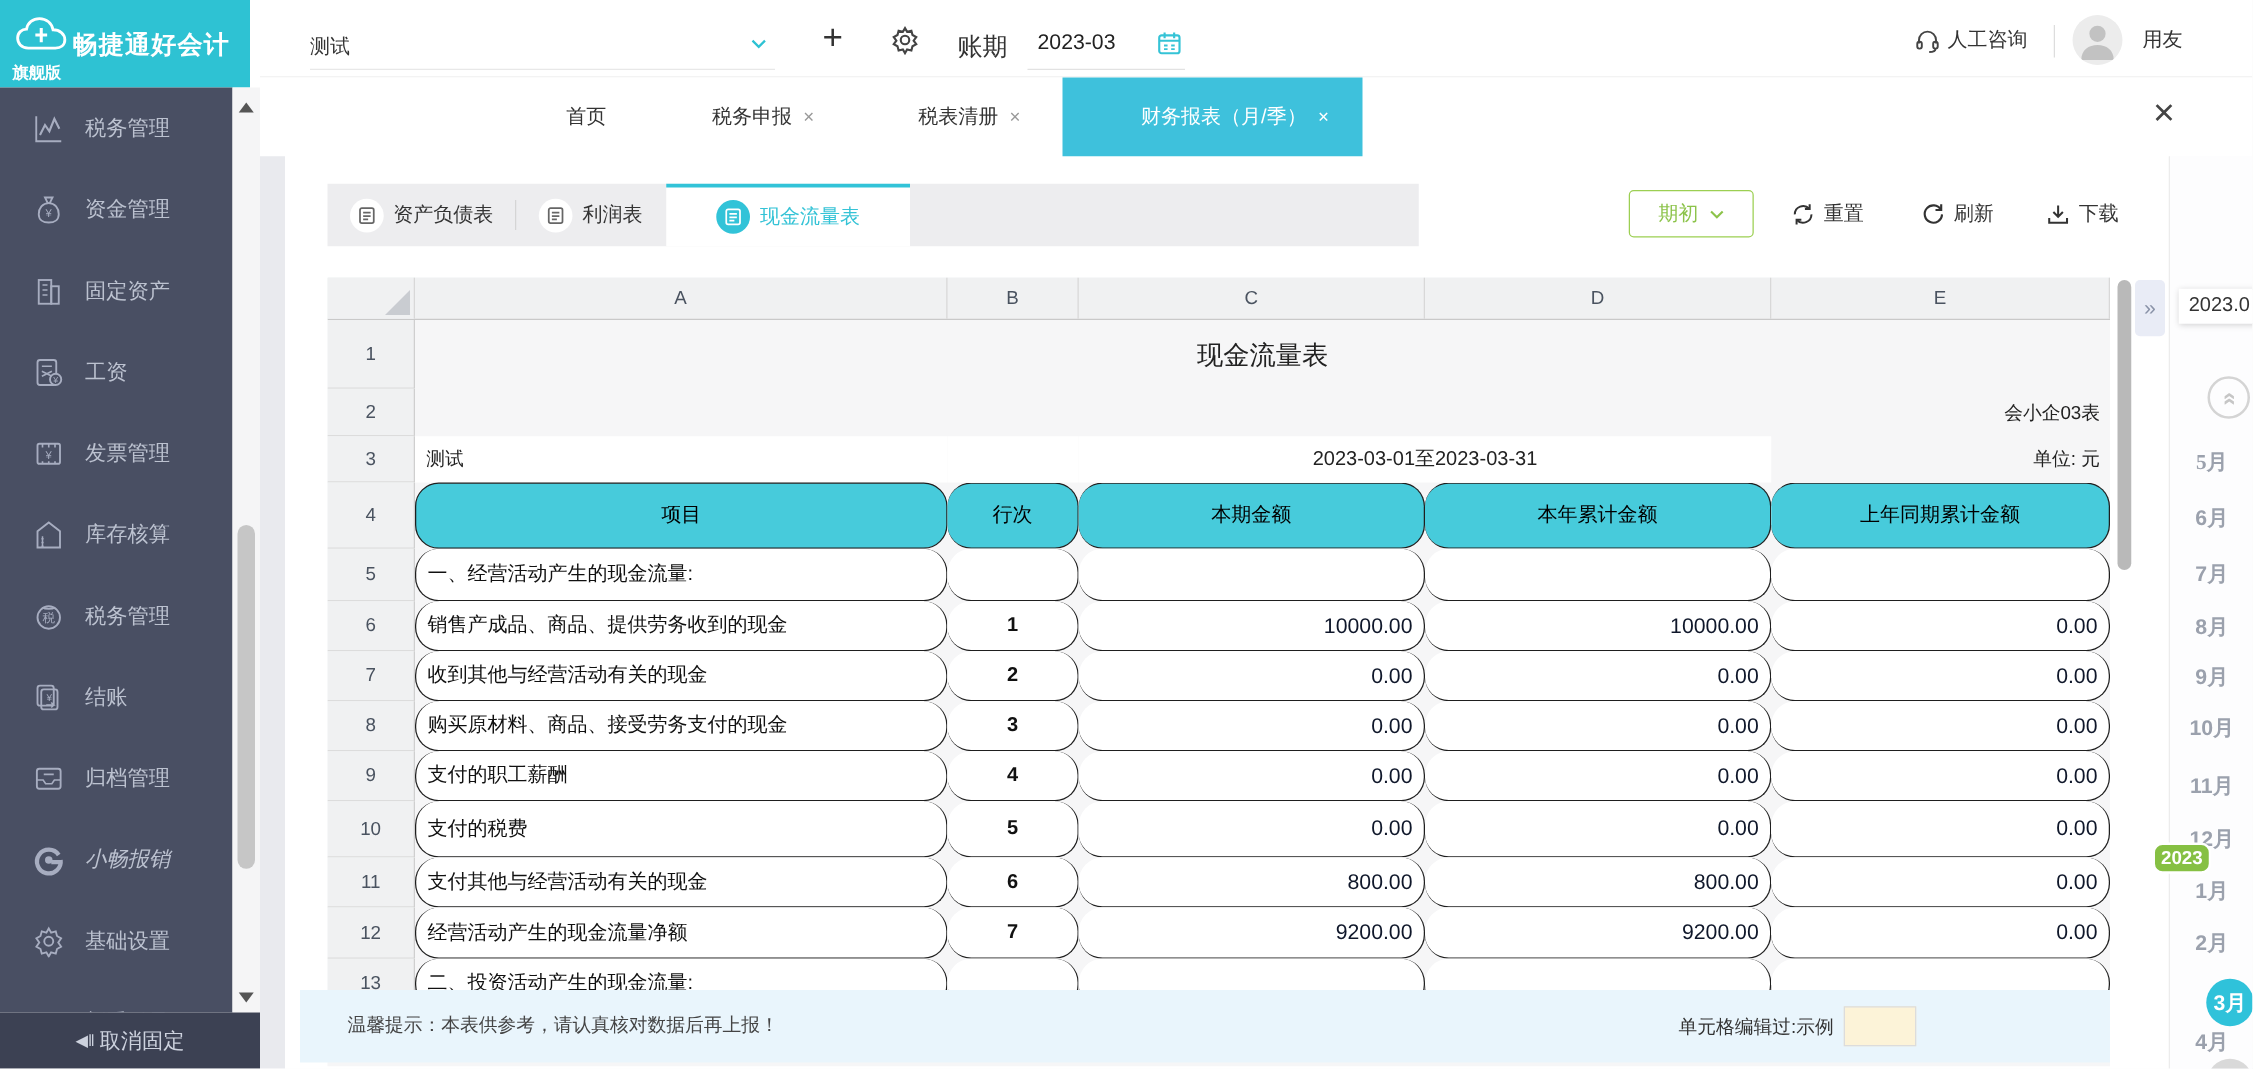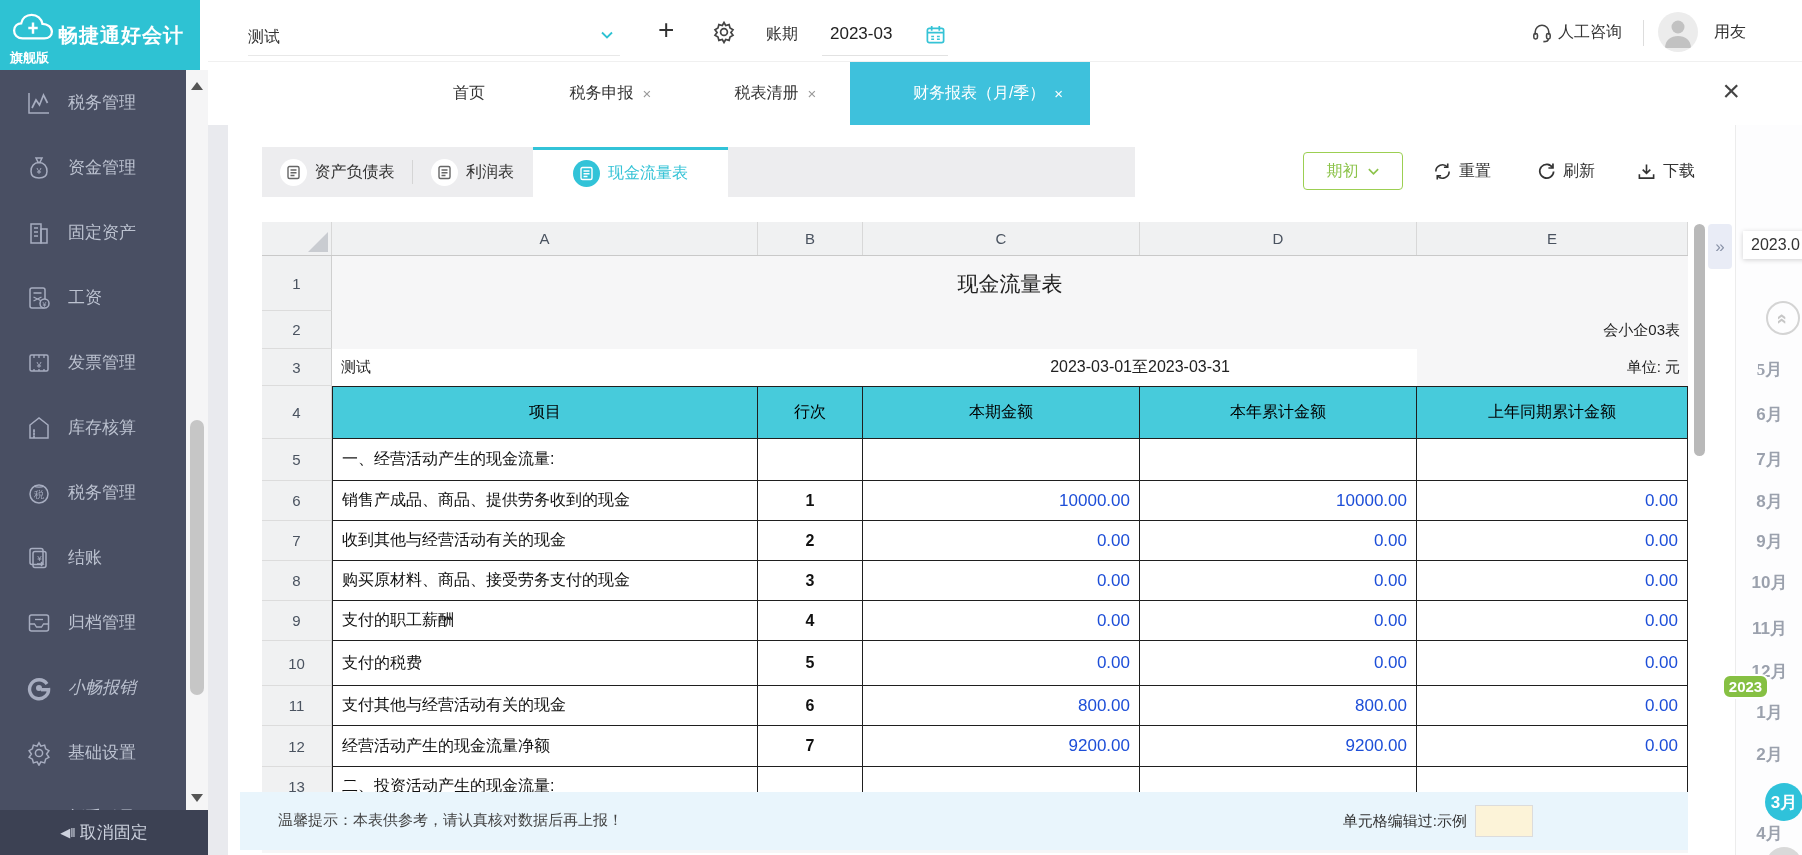--- a/index.html
+++ b/index.html
@@ -24,21 +24,21 @@
   .side-scroll .arr-up { position:absolute; left:5px; top:12px; width:0; height:0; border-left:6px solid transparent; border-right:6px solid transparent; border-bottom:8px solid #555; }
   .side-scroll .arr-dn { position:absolute; left:5px; bottom:8px; width:0; height:0; border-left:6px solid transparent; border-right:6px solid transparent; border-top:8px solid #555; }
   .side-scroll .thumb { position:absolute; left:4px; top:350px; width:14px; height:275px; background:#c6c6c6; border-radius:7px; }
 
   
   .topbar { position:absolute; left:208px; top:0; width:1594px; height:62px; background:#fff; border-bottom:1px solid #f0f0f0; }
   .company { position:absolute; left:40px; top:20px; width:372px; border-bottom:1px solid #e8e8e8; height:36px; font-size:16px; color:#333; cursor:pointer; }
   .company .chev { position:absolute; right:6px; top:8px; width:14px; height:14px; color:#2ec2d3; }
   .plus-btn { position:absolute; left:450px; top:14px; font-size:28px; font-weight:300; color:#333; cursor:pointer; }
   .gear-btn { position:absolute; left:504px; top:20px; width:24px; height:24px; color:#444; cursor:pointer; }
-  .period-label { position:absolute; left:558px; top:24px; font-size:16px; color:#333; }
+  .period-label { position:absolute; left:558px; top:24px; font-size:20px; color:#333; }
   .period-box { position:absolute; left:614px; top:18px; width:126px; height:38px; border-bottom:1px solid #e2e2e2; cursor:pointer; }
   .period-value { position:absolute; left:8px; top:6px; font-size:17px; color:#222; }
   .cal-icon { position:absolute; right:2px; top:6px; width:21px; height:21px; color:#35c3d6; }
   .consult { position:absolute; right:180px; top:22px; display:flex; align-items:center; font-size:16px; color:#333; cursor:pointer; }
   .consult .hs { width:20px; height:20px; margin-right:6px; color:#444; }
   .top-div { position:absolute; right:158px; top:20px; width:1px; height:26px; background:#ddd; }
   .avatar { position:absolute; right:104px; top:12px; width:40px; height:40px; border-radius:50%; background:#ececec; overflow:hidden; cursor:pointer; }
   .avatar svg { width:40px; height:40px; color:#c2c2c2; }
   .username { position:absolute; right:56px; top:22px; font-size:16px; color:#333; cursor:pointer; }
 
@@ -67,27 +67,27 @@
 
   
   .sheet { position:absolute; left:262px; top:222px; width:1426px; height:631px; background:#f6f6f7; overflow:hidden; z-index:1; }
   .srow { display:flex; }
   .cell { flex:0 0 auto; overflow:hidden; white-space:nowrap; }
   .colhead { background:#f0f1f2; border-bottom:1px solid #c9c9c9; }
   .colhead .cell { display:flex; align-items:center; justify-content:center; color:#4a5360; font-size:15px; border-right:1px solid #d8d8d8; }
   .corner { position:relative; background:#f0f1f2; }
   .corner .tri { position:absolute; right:3px; bottom:3px; width:0; height:0; border-bottom:20px solid #c9ccd1; border-left:20px solid transparent; }
   .rownum { background:#f0f1f2; border-right:1px solid #cfcfcf; border-bottom:1px solid #dcdcdc; display:flex; align-items:center; justify-content:center; color:#4a5360; font-size:15px; }
-  .t { border-right:1px solid #1f1f1f; border-bottom:1px solid #1f1f1f; background:#fff; display:flex; align-items:center; font-size:16px; color:#111; }
+  .t { border-right:1px solid #1f1f1f; border-bottom:1px solid #1f1f1f; background:#fff; display:flex; align-items:center; font-size:16px; color:#111;border-radius:19px; }
   .t.first { border-left:1px solid #1f1f1f; }
   .trow-top .t { border-top:1px solid #1f1f1f; }
   .th { background:#47cbdb; justify-content:center; color:#000; }
   .t-item { padding-left:9px; }
   .t-center { justify-content:center; font-weight:bold; }
-  .t-num { justify-content:flex-end; padding-right:9px; font-size:17px; color:#1d4ed8; }
+  .t-num { justify-content:flex-end; padding-right:9px; font-size:17px; color:#0f172a; }
   .meta-white { background:#fff; }
   .title-cell { display:flex; align-items:center; justify-content:center; font-size:21px; color:#222; }
   .right-txt { display:flex; align-items:center; justify-content:flex-end; padding-right:8px; font-size:15px; color:#222; }
   .left-txt { display:flex; align-items:center; padding-left:9px; font-size:15px; color:#222; }
   .center-txt { display:flex; align-items:center; justify-content:center; font-size:16px; color:#222; }
 
   
   .statusbar { position:absolute; left:240px; top:792px; width:1448px; height:58px; background:#e9f5fc; z-index:2; }
   .statusbar .tip { position:absolute; left:38px; top:19px; font-size:15px; color:#444; }
   .statusbar .edited { position:absolute; right:155px; top:13px; display:flex; align-items:center; font-size:15px; color:#333; }

